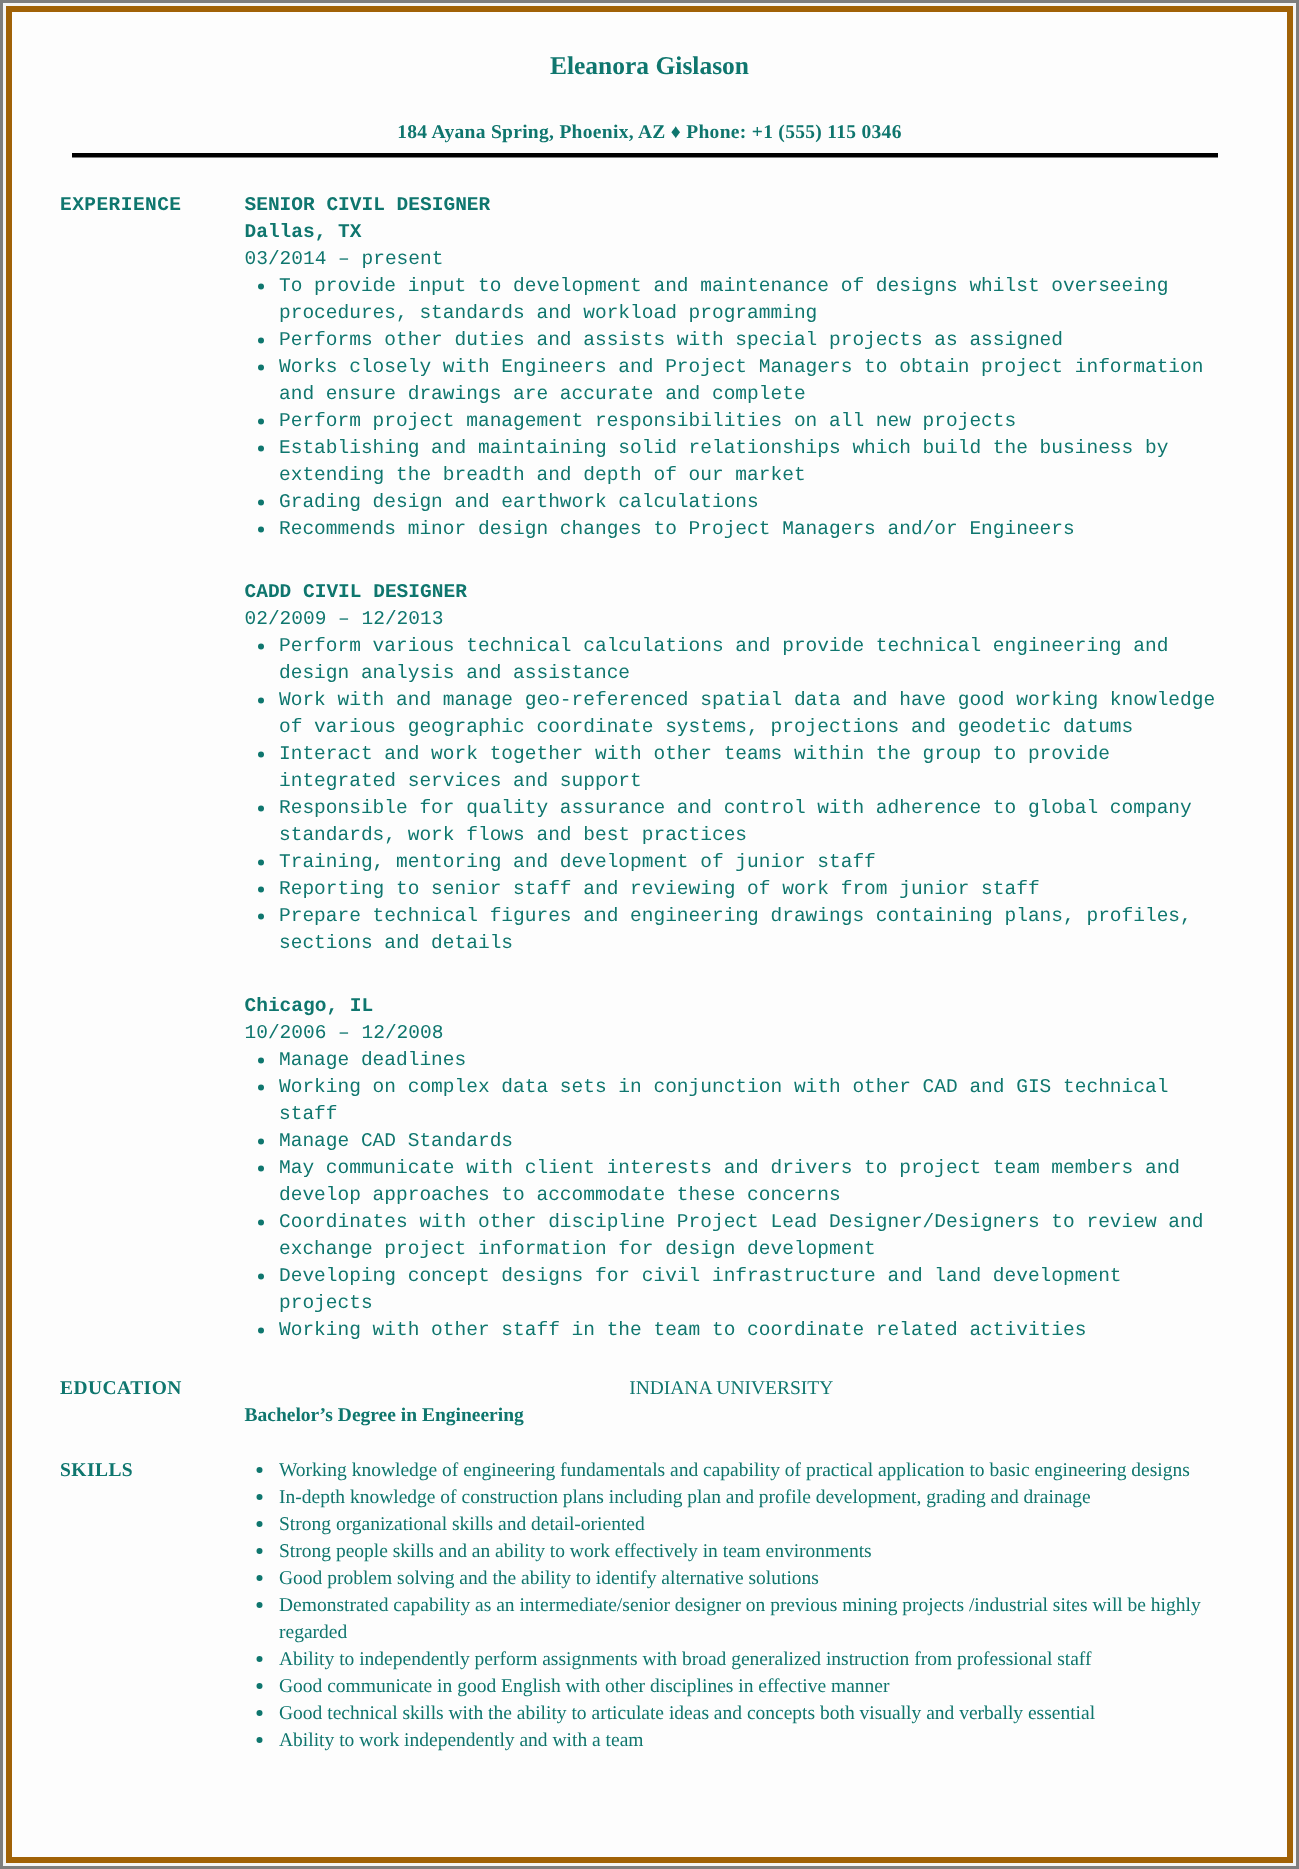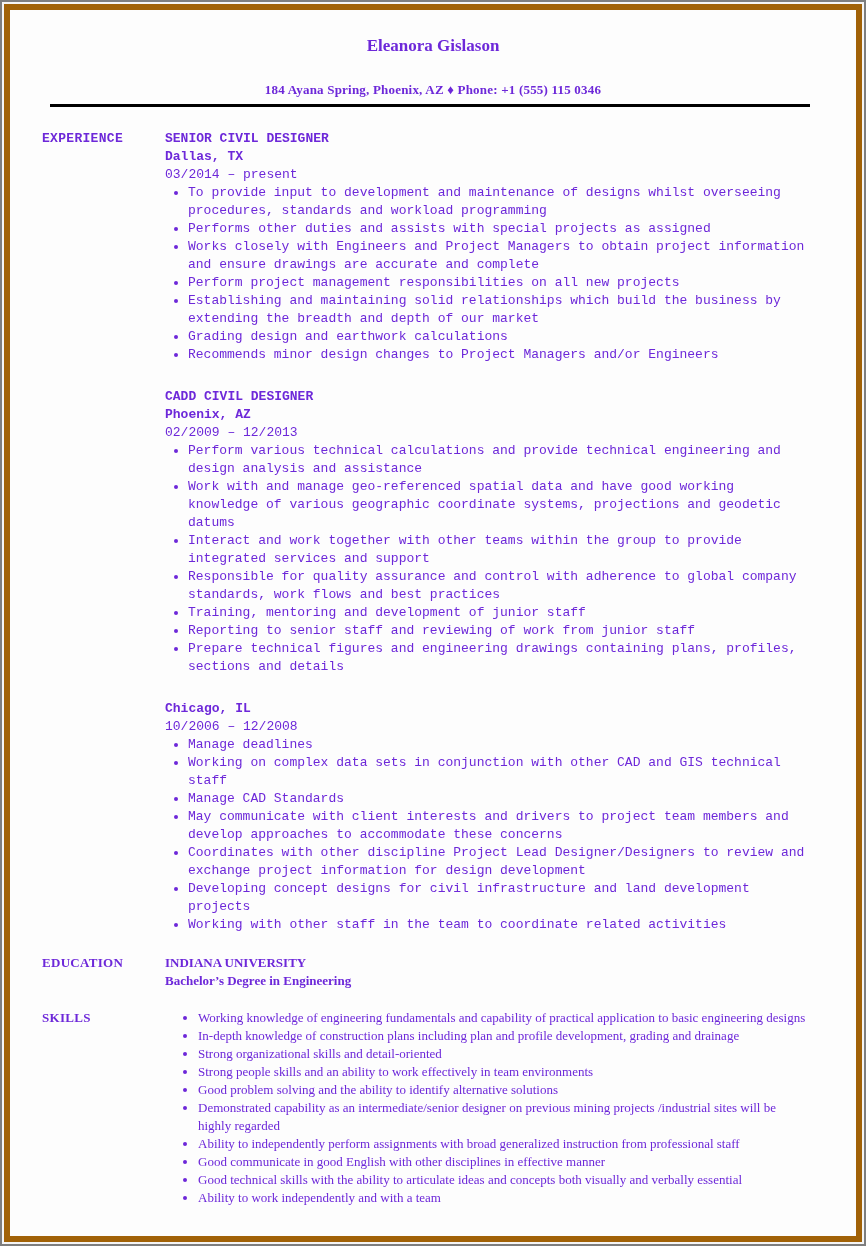--- a/index.html
+++ b/index.html
@@ -12,27 +12,27 @@
     height: 1246px;
     box-sizing: border-box;
     border: 2px solid #7e7e7e;
     padding: 2px;
     background: #f5f5f5;
   }
   .inner {
     width: 100%;
     height: 100%;
     box-sizing: border-box;
-    border: 6px solid #a16207;
+    border: 4px solid #a16207;
     background: #fdfdfd;
     overflow: hidden;
     font-family: "Liberation Serif", "DejaVu Serif", serif;
     font-size: 13px;
     line-height: 18px;
-    color: #6d28d9;
+    color: #0f766e;
   }
   .header {
     text-align: center;
     padding-top: 25px;
   }
   .name {
     margin: 0;
     font-size: 17px;
     line-height: 22px;
     font-weight: bold;
@@ -50,21 +50,21 @@
   }
   .content {
     padding: 0 46px 0 32px;
   }
   .row {
     display: flex;
     align-items: flex-start;
   }
   .row-experience { margin-top: 23px; font-family: Liberation Mono, monospace; }
   .row-education  { margin-top: 20px; }
-  .row-skills     { margin-top: 19px; gap: 10px; }
+  .row-skills     { margin-top: 19px; }
   .sec-label {
     flex: none;
     width: 123px;
     font-weight: bold;
     letter-spacing: 0.3px;
   }
   .sec-body {
     flex: 1;
     min-width: 0;
   }
@@ -81,21 +81,22 @@
   ul.bullets {
     margin: 0;
     padding: 0 0 0 23px;
     list-style: disc outside;
   }
   ul.bullets li {
     padding: 0;
     margin: 0;
   }
   .school {
-    font-weight: bold;
+    font-weight: normal;
+    text-align: center;
   }
   .degree {
     font-weight: bold;
   }
 </style>
 </head>
 <body>
 
 <div class="frame">
   <div class="inner">
@@ -122,21 +123,20 @@
                 <li>Works closely with Engineers and Project Managers to obtain project information and ensure drawings are accurate and complete</li>
                 <li>Perform project management responsibilities on all new projects</li>
                 <li>Establishing and maintaining solid relationships which build the business by extending the breadth and depth of our market</li>
                 <li>Grading design and earthwork calculations</li>
                 <li>Recommends minor design changes to Project Managers and/or Engineers</li>
               </ul>
   </div>
 
   <div class="job">
     <div class="job-title">CADD CIVIL DESIGNER</div>
-    <div class="job-location">Phoenix, AZ</div>
     <div class="job-dates">02/2009 – 12/2013</div>
     <ul class="bullets">
                 <li>Perform various technical calculations and provide technical engineering and design analysis and assistance</li>
                 <li>Work with and manage geo-referenced spatial data and have good working knowledge of various geographic coordinate systems, projections and geodetic datums</li>
                 <li>Interact and work together with other teams within the group to provide integrated services and support</li>
                 <li>Responsible for quality assurance and control with adherence to global company standards, work flows and best practices</li>
                 <li>Training, mentoring and development of junior staff</li>
                 <li>Reporting to senior staff and reviewing of work from junior staff</li>
                 <li>Prepare technical figures and engineering drawings containing plans, profiles, sections and details</li>
               </ul>

